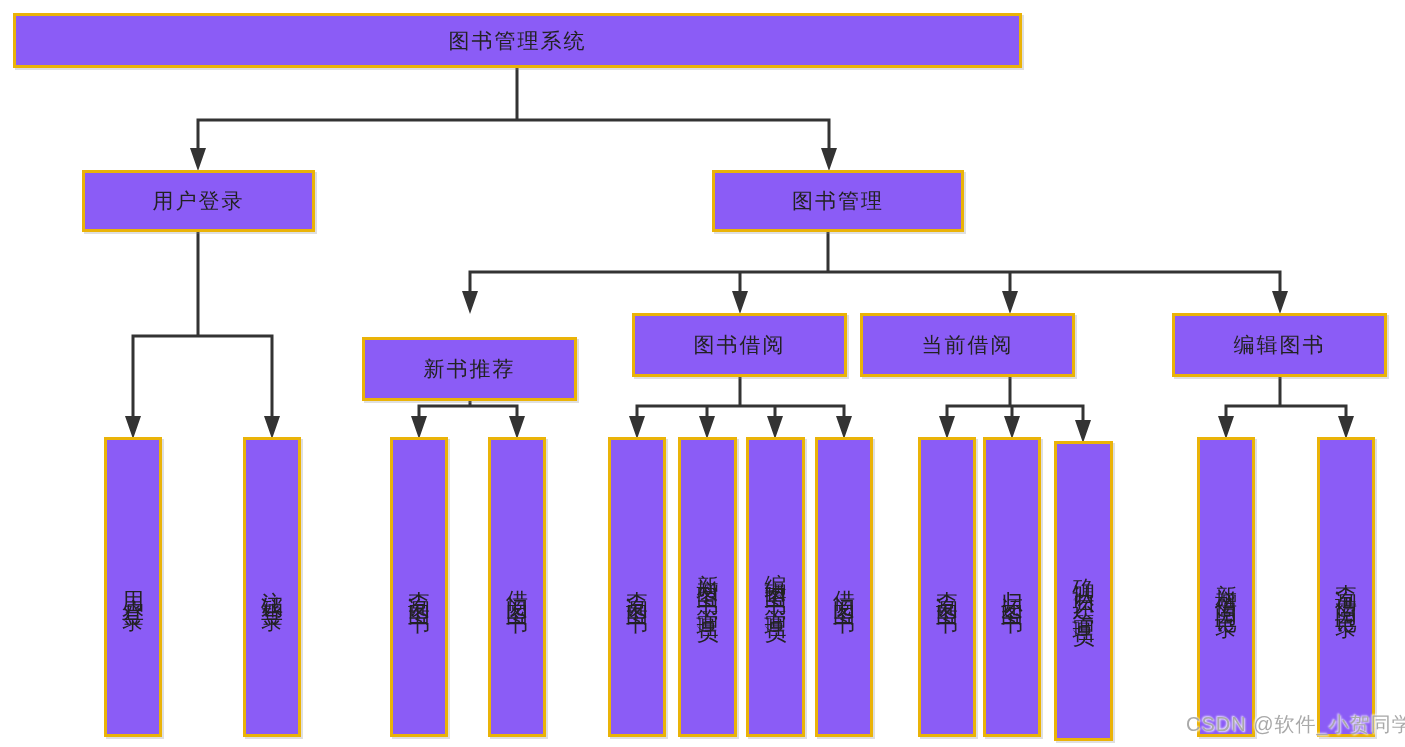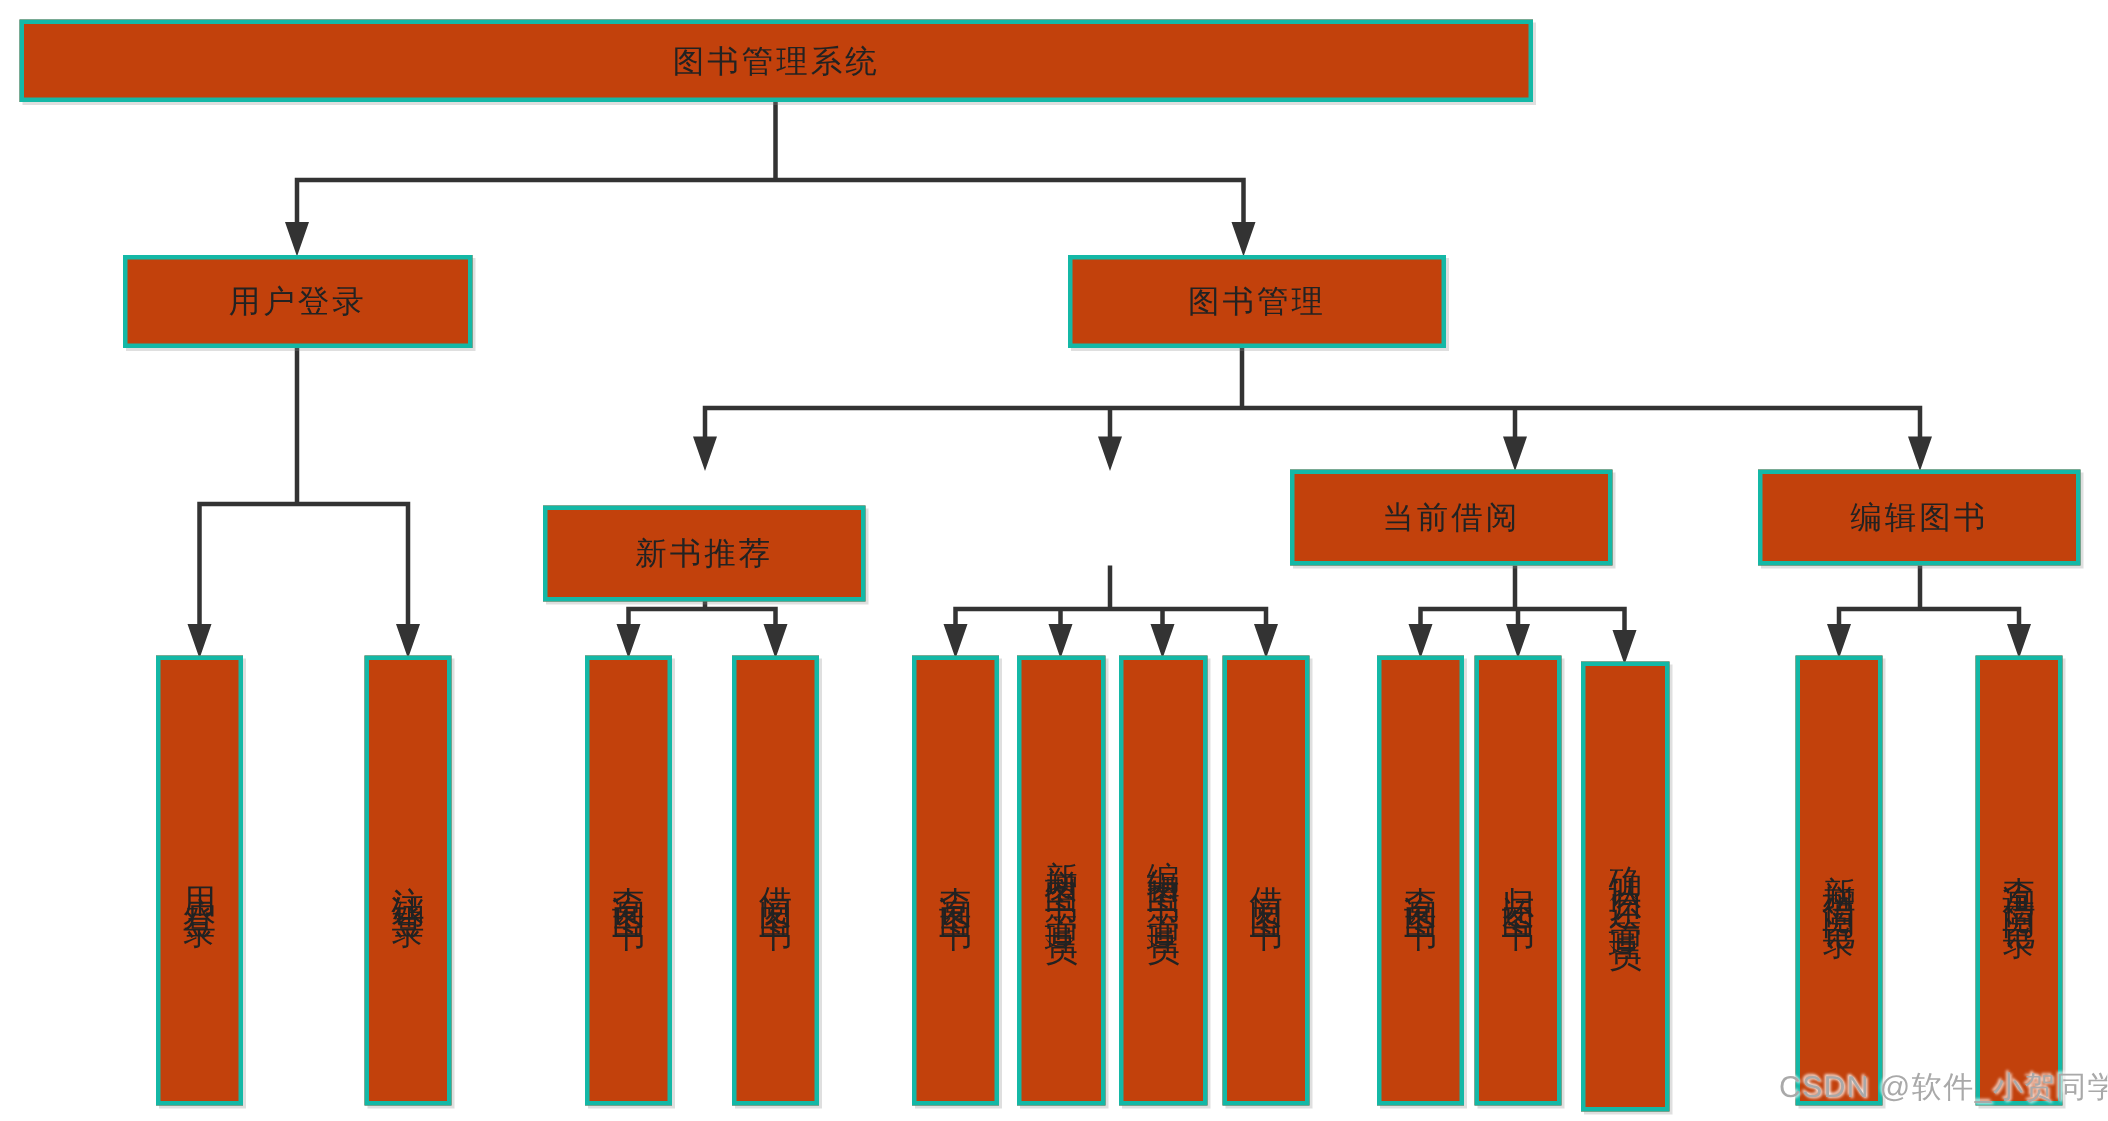--- a/index.html
+++ b/index.html
@@ -14,22 +14,22 @@
   }
   #wires {
     position: absolute;
     left: 0; top: 0;
     width: 1405px; height: 747px;
     z-index: 1;
   }
   .node {
     position: absolute;
     box-sizing: border-box;
-    background: #c2410c;
-    border: 3px solid #14b8a6;
+    background: #8b5cf6;
+    border: 3px solid #eab308;
     box-shadow: 2px 2px 0 rgba(140,140,140,0.28);
     display: flex;
     align-items: center;
     justify-content: center;
     z-index: 2;
   }
   .h-node {
     font-size: 21px;
     letter-spacing: 2px;
     white-space: nowrap;
@@ -81,20 +81,21 @@
          M1075 420 H1091 L1083 443 Z
          M1218 416 H1234 L1226 439 Z M1338 416 H1354 L1346 439 Z"></path>
   </svg>
 
   <div class="node h-node root-node" style="left:13px; top:13px; width:1009px; height:55px;">图书管理系统</div>
 
   <div class="node h-node" style="left:82px; top:170px; width:233px; height:62px;">用户登录</div>
   <div class="node h-node" style="left:712px; top:170px; width:252px; height:62px;">图书管理</div>
 
   <div class="node h-node" style="left:362px; top:313px; width:215px; height:64px;margin-top:24px;">新书推荐</div>
+  <div class="node h-node" style="left:632px; top:313px; width:215px; height:64px;">图书借阅</div>
   <div class="node h-node" style="left:860px; top:313px; width:215px; height:64px;">当前借阅</div>
   <div class="node h-node" style="left:1172px; top:313px; width:215px; height:64px;">编辑图书</div>
 
   <div class="node v-node" style="left:104px; top:437px; width:58px; height:300px;">用户登录</div>
   <div class="node v-node" style="left:243px; top:437px; width:58px; height:300px;">注销登录</div>
 
   <div class="node v-node" style="left:390px; top:437px; width:58px; height:300px;">查询图书</div>
   <div class="node v-node" style="left:488px; top:437px; width:58px; height:300px;">借阅图书</div>
 
   <div class="node v-node" style="left:608px; top:437px; width:58px; height:300px;">查询图书</div>

